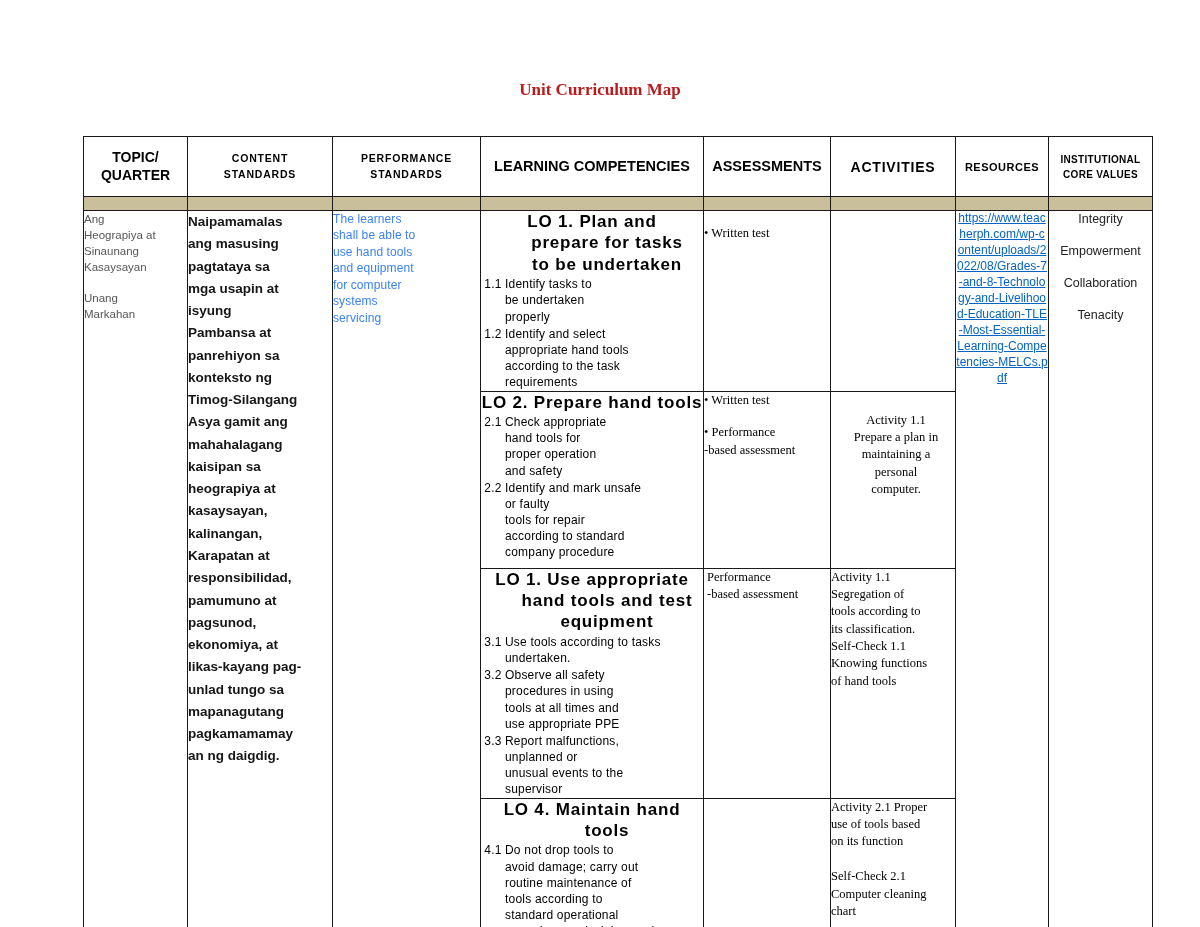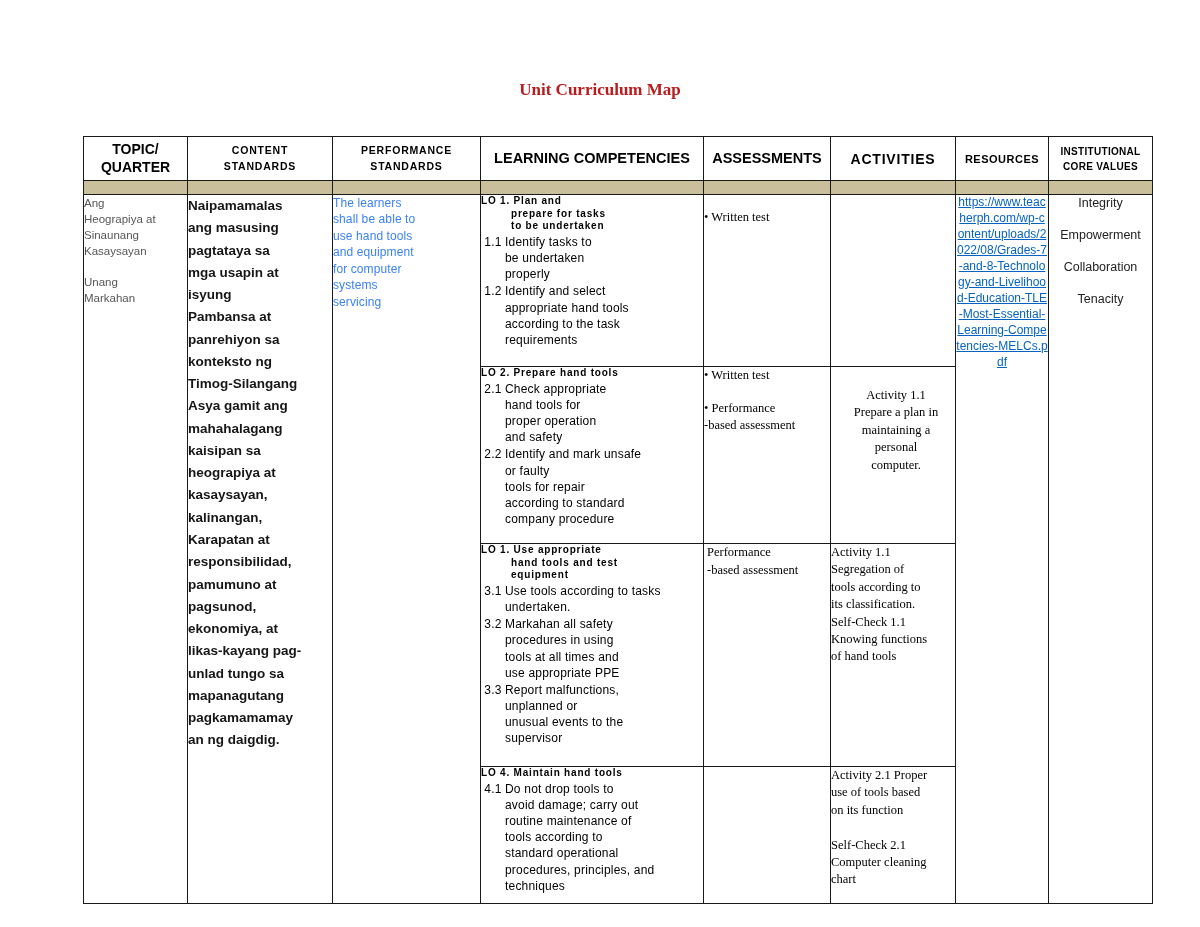--- a/index.html
+++ b/index.html
@@ -12,40 +12,40 @@
     font-family:"Liberation Serif",serif;font-size:17px;font-weight:700;color:#b91c1c;
   }
   table.map{
     border-collapse:collapse;table-layout:fixed;
     margin:36px 0 0 83px;width:1069px;
   }
   table.map th, table.map td{
     border:1px solid #1a1a1a;vertical-align:top;padding:0;overflow:hidden;
   }
   
-  tr.hrow{height:44px;}
+  tr.hrow{height:60px;}
   tr.hrow th{vertical-align:middle;text-align:center;font-weight:700;padding:2px 6px;}
   th.h-topic{font-size:14px;line-height:1.25;}
   th.h-content,th.h-perf{font-size:10.5px;letter-spacing:0.8px;line-height:1.5;}
   th.h-learn,th.h-assess{font-size:14.5px;line-height:1.2;}
   th.h-act{font-size:14px;letter-spacing:0.8px;}
   th.h-res{font-size:11px;letter-spacing:0.5px;}
   th.h-values{font-size:10px;letter-spacing:0.3px;line-height:1.5;}
   
   tr.spacer{height:14px;}
   tr.spacer td{background:#c9bf9b;}
   
   tr.r1{height:172px;} tr.r2{height:177px;} tr.r3{height:223px;} tr.r4{height:137px;}
   td.topic{padding:5px 3px 0 4px;font-size:11.5px;line-height:1.4;color:#575757;}
   td.topic .blk{white-space:pre-line;}
   td.topic .blk.second{margin-top:15px;}
   td.content{padding:7px 4px 0 7px;font-size:13.5px;font-weight:700;line-height:1.65;color:#161616;white-space:pre-line;}
   td.perf{padding:6px 3px 0 5px;font-size:12px;line-height:1.37;color:#3b82f6;letter-spacing:0.1px;white-space:pre-line;}
   td.lo-cell{padding:4px 3px 0 6px;}
-  .lo-heading{font-size:10px;font-weight:700;letter-spacing:0.8px;line-height:1.26;white-space:pre-line;padding-left:30px;text-indent:-30px;}
+  .lo-heading{font-size:17px;font-weight:700;letter-spacing:0.8px;line-height:1.26;white-space:pre-line;padding-left:30px;text-indent:-30px;text-align:center;}
   .lo-item{display:flex;font-size:12px;letter-spacing:0.2px;line-height:1.35;margin-top:1px;}
   .lo-item .num{flex:0 0 24px;width:24px;text-align:center;}
   .lo-item .txt{flex:1;white-space:pre-line;}
   td.assess{padding:4px 4px 0 8px;font-family:"Liberation Serif",serif;font-size:12.5px;line-height:1.4;}
   td.assess.pt14{padding-top:14px;}
   td.assess.tight{padding-left:3px;margin-left:11px;}
   td.assess .entry{white-space:pre-line;}
   td.assess .entry + .entry{margin-top:15px;}
   td.act{padding:4px 6px 0 4px;font-family:"Liberation Serif",serif;font-size:12.5px;line-height:1.39;white-space:pre-line;}
   td.act.center{text-align:center;padding-top:20px;padding-left:6px;}
@@ -201,21 +201,21 @@
         <div class="lo-heading">LO 1. Use appropriate
 hand tools and test
 equipment</div>
         <div class="lo-item">
           <span class="num">3.1</span>
           <span class="txt">Use tools according to tasks
 undertaken.</span>
         </div>
         <div class="lo-item">
           <span class="num">3.2</span>
-          <span class="txt">Markahan all safety
+          <span class="txt">Observe all safety
 procedures in using
 tools at all times and
 use appropriate PPE</span>
         </div>
         <div class="lo-item">
           <span class="num">3.3</span>
           <span class="txt">Report malfunctions,
 unplanned or
 unusual events to the
 supervisor</span>

